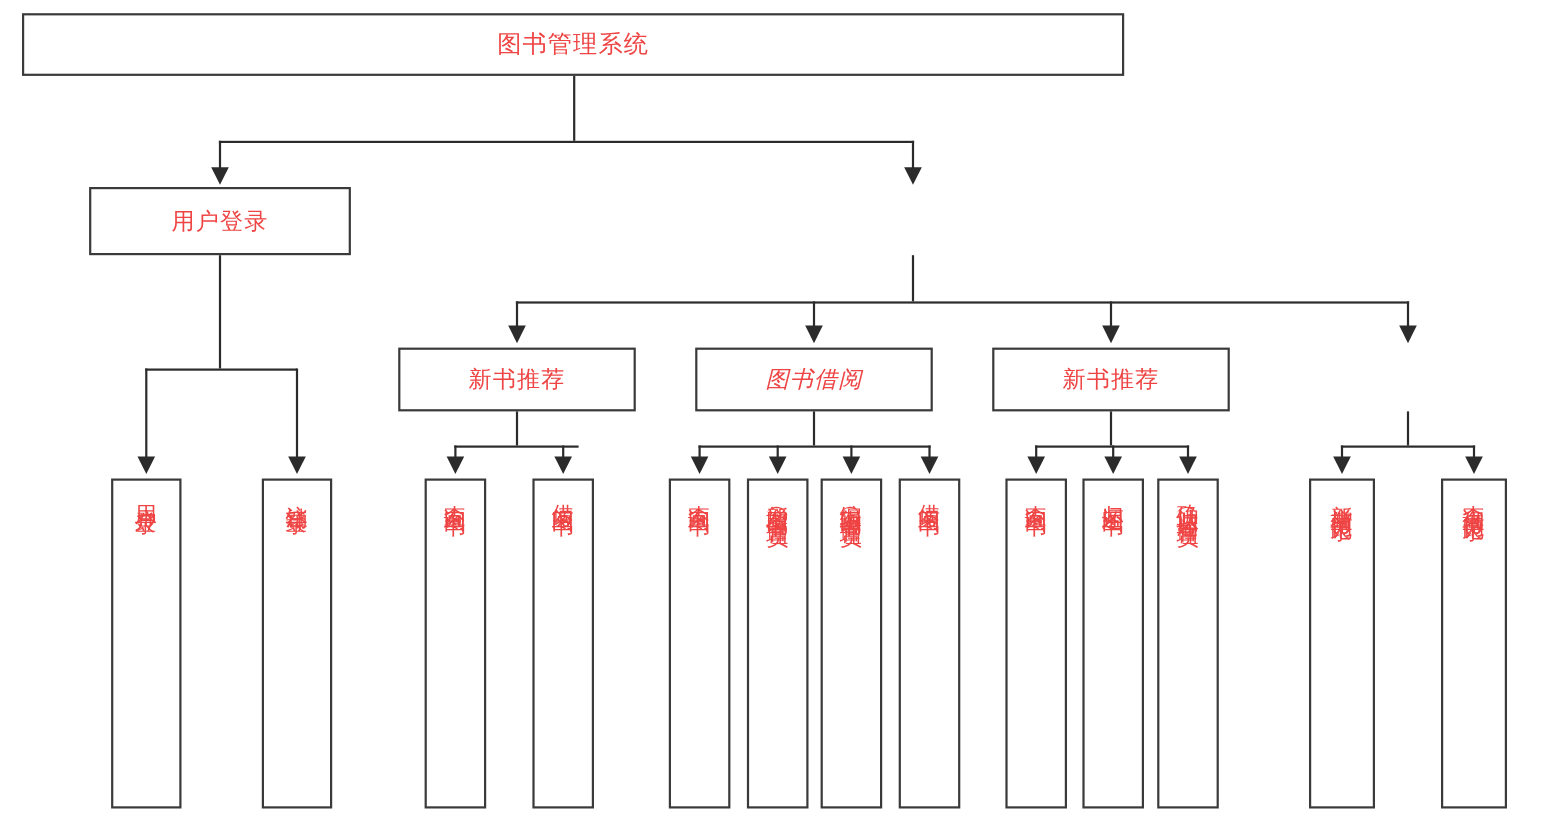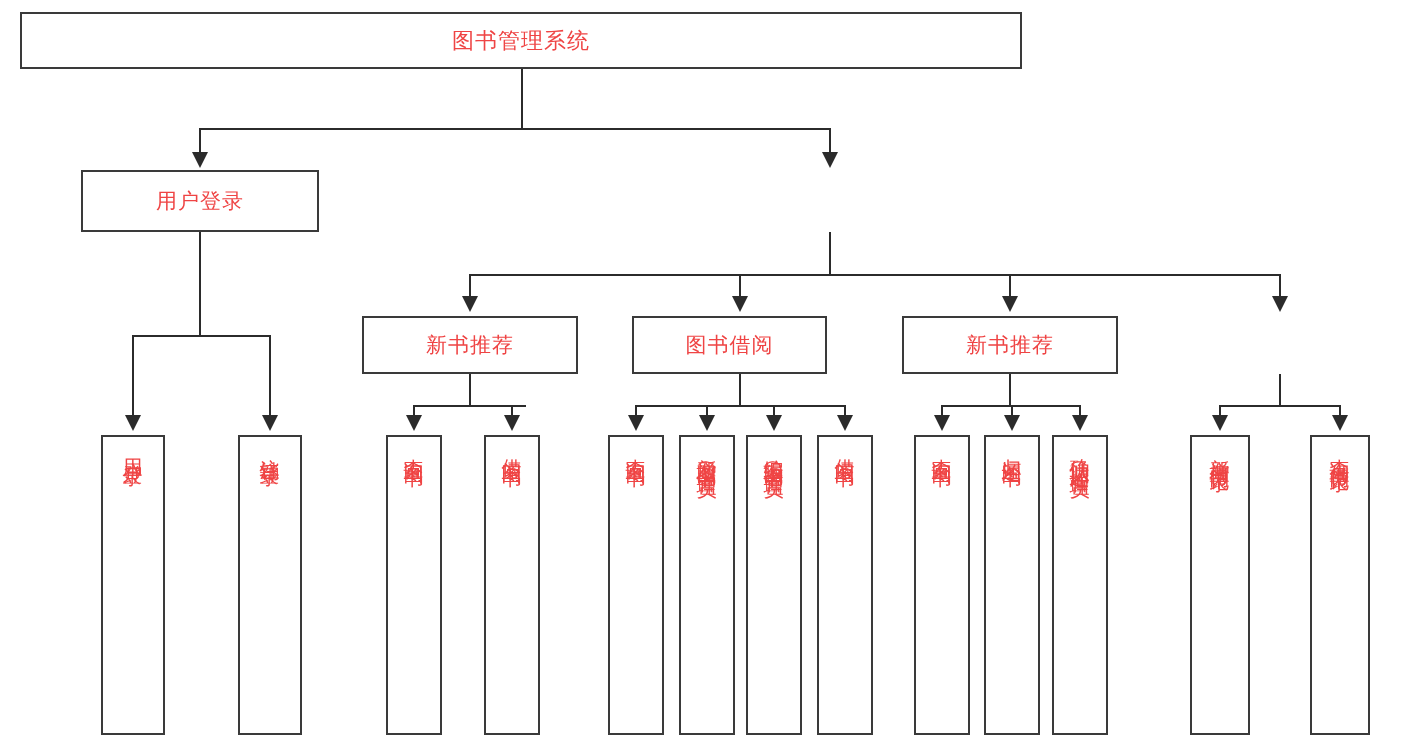--- a/index.html
+++ b/index.html
@@ -121,21 +121,21 @@
   <div class="line v" style="left:739px; top:274px; width:2px; height:24px;"></div>
   <div class="arrow" style="left:732px; top:296px;"></div>
   <div class="line v" style="left:1009px; top:274px; width:2px; height:24px;"></div>
   <div class="arrow" style="left:1002px; top:296px;"></div>
   <div class="line v" style="left:1279px; top:274px; width:2px; height:24px;"></div>
   <div class="arrow" style="left:1272px; top:296px;"></div>
 
   <div class="node level3" style="left:362px; top:316px; width:216px; height:58px;">
     <span class="label">新书推荐</span>
   </div>
-  <div class="node level3" style="left:632px; top:316px; width:195px; height:58px;">
+  <div class="node level3" style="left:632px; top:316px; width:216px; height:58px;font-style:italic;">
     <span class="label">图书借阅</span>
   </div>
   <div class="node level3" style="left:902px; top:316px; width:216px; height:58px;">
     <span class="label">新书推荐</span>
   </div>
 
   <div class="line v" style="left:469px; top:374px; width:2px; height:31px;"></div>
   <div class="line h" style="left:413px; top:405px; width:113px; height:2px;"></div>
   <div class="line v" style="left:413px; top:405px; width:2px; height:12px;"></div>
   <div class="arrow" style="left:406px; top:415px;"></div>

